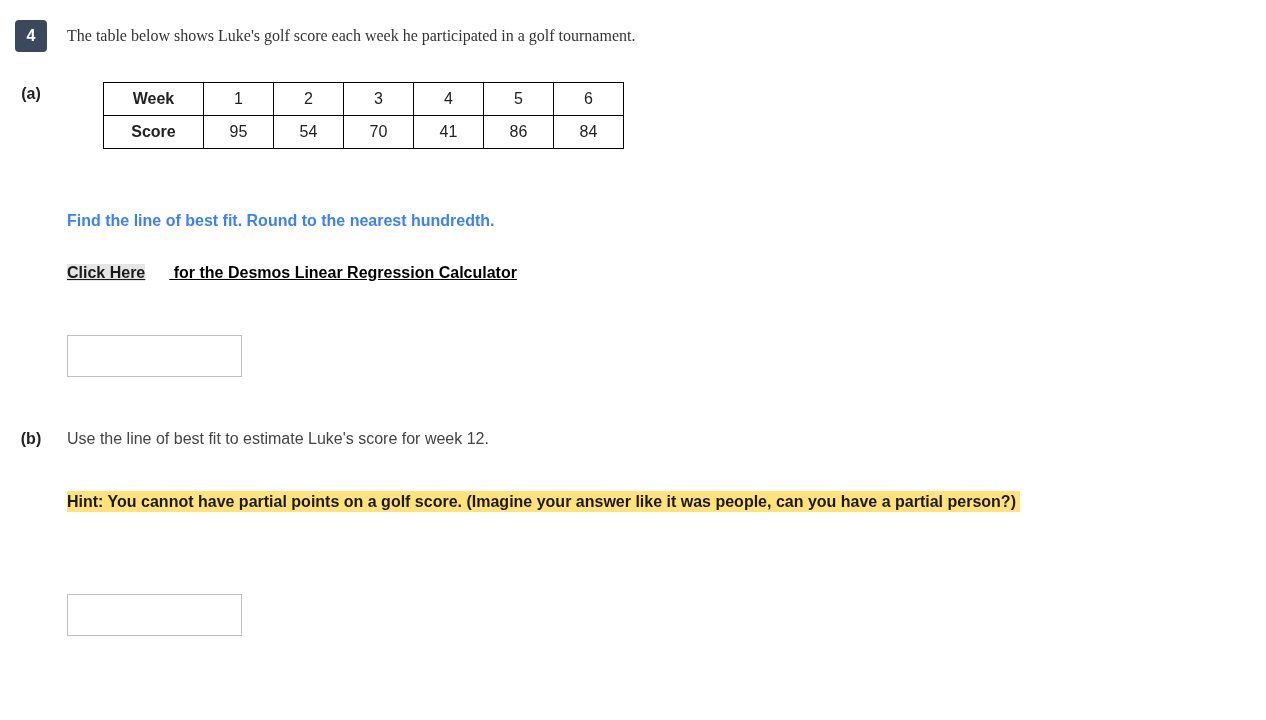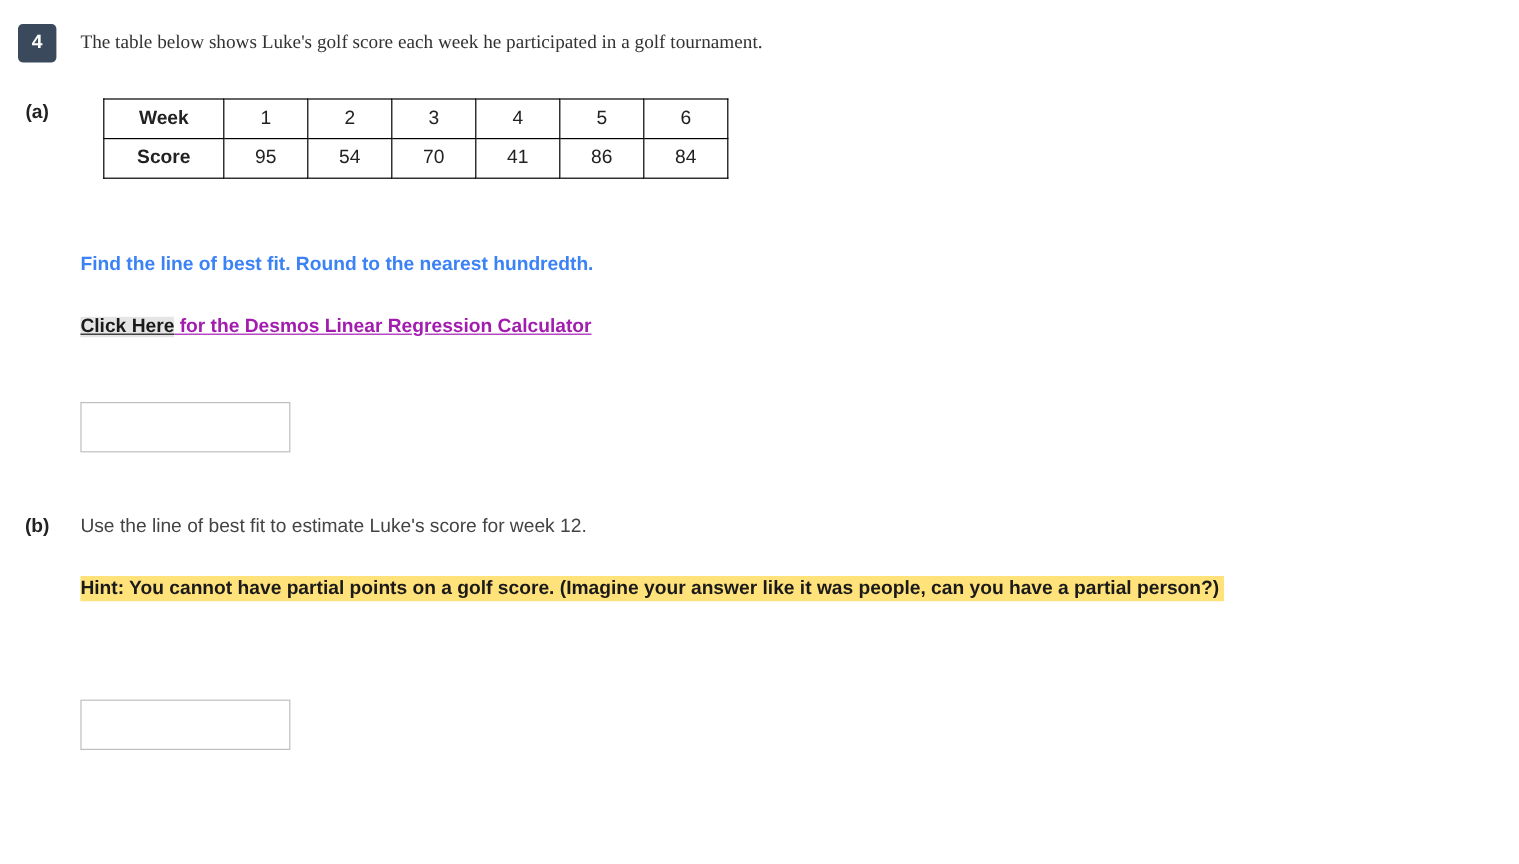--- a/index.html
+++ b/index.html
@@ -47,21 +47,21 @@
       font-weight: 700;
       width: 32px;
       flex-shrink: 0;
       text-align: center;
     }
     .part-content {
       flex: 1;
     }
     .data-table {
       border-collapse: collapse;
-      margin-left: 19px;
+      margin-left: 36px;
       margin-bottom: 60px;
     }
     .data-table td, .data-table th {
       border: 1px solid #000;
       padding: 4px 0;
       text-align: center;
       font-size: 16px;
       width: 70px;
     }
     .data-table .hdr-cell {
@@ -80,21 +80,22 @@
     }
     .click-here {
       font-weight: 700;
       text-decoration: underline;
       color: #1a1a1a;
       background: #e5e5e5;
     }
     .link-rest {
       font-weight: 700;
       text-decoration: underline;
-      color: #a21caf;
+      color: #000000;
+      margin-left: 24px;
     }
     .answer-box {
       border: 1px solid #bfbfbf;
       width: 175px;
       height: 42px;
       background: #fff;
       font-size: 15px;
       padding: 6px 8px;
     }
     .section-gap {
@@ -105,21 +106,21 @@
       padding-top: 0;
     }
     .hint-line {
       font-weight: 700;
       background: #ffe27a;
       display: inline;
       padding: 2px 4px 2px 0;
       color: #1a1a1a;
     }
     .hint-wrap {
-      margin-top: 28px;
+      margin-top: 39px;
       margin-bottom: 80px;
       margin-left: 52px;
     }
     .answer-wrap {
       margin-left: 52px;
       margin-bottom: 30px;
     }
   </style>
 </head>
 <body>

